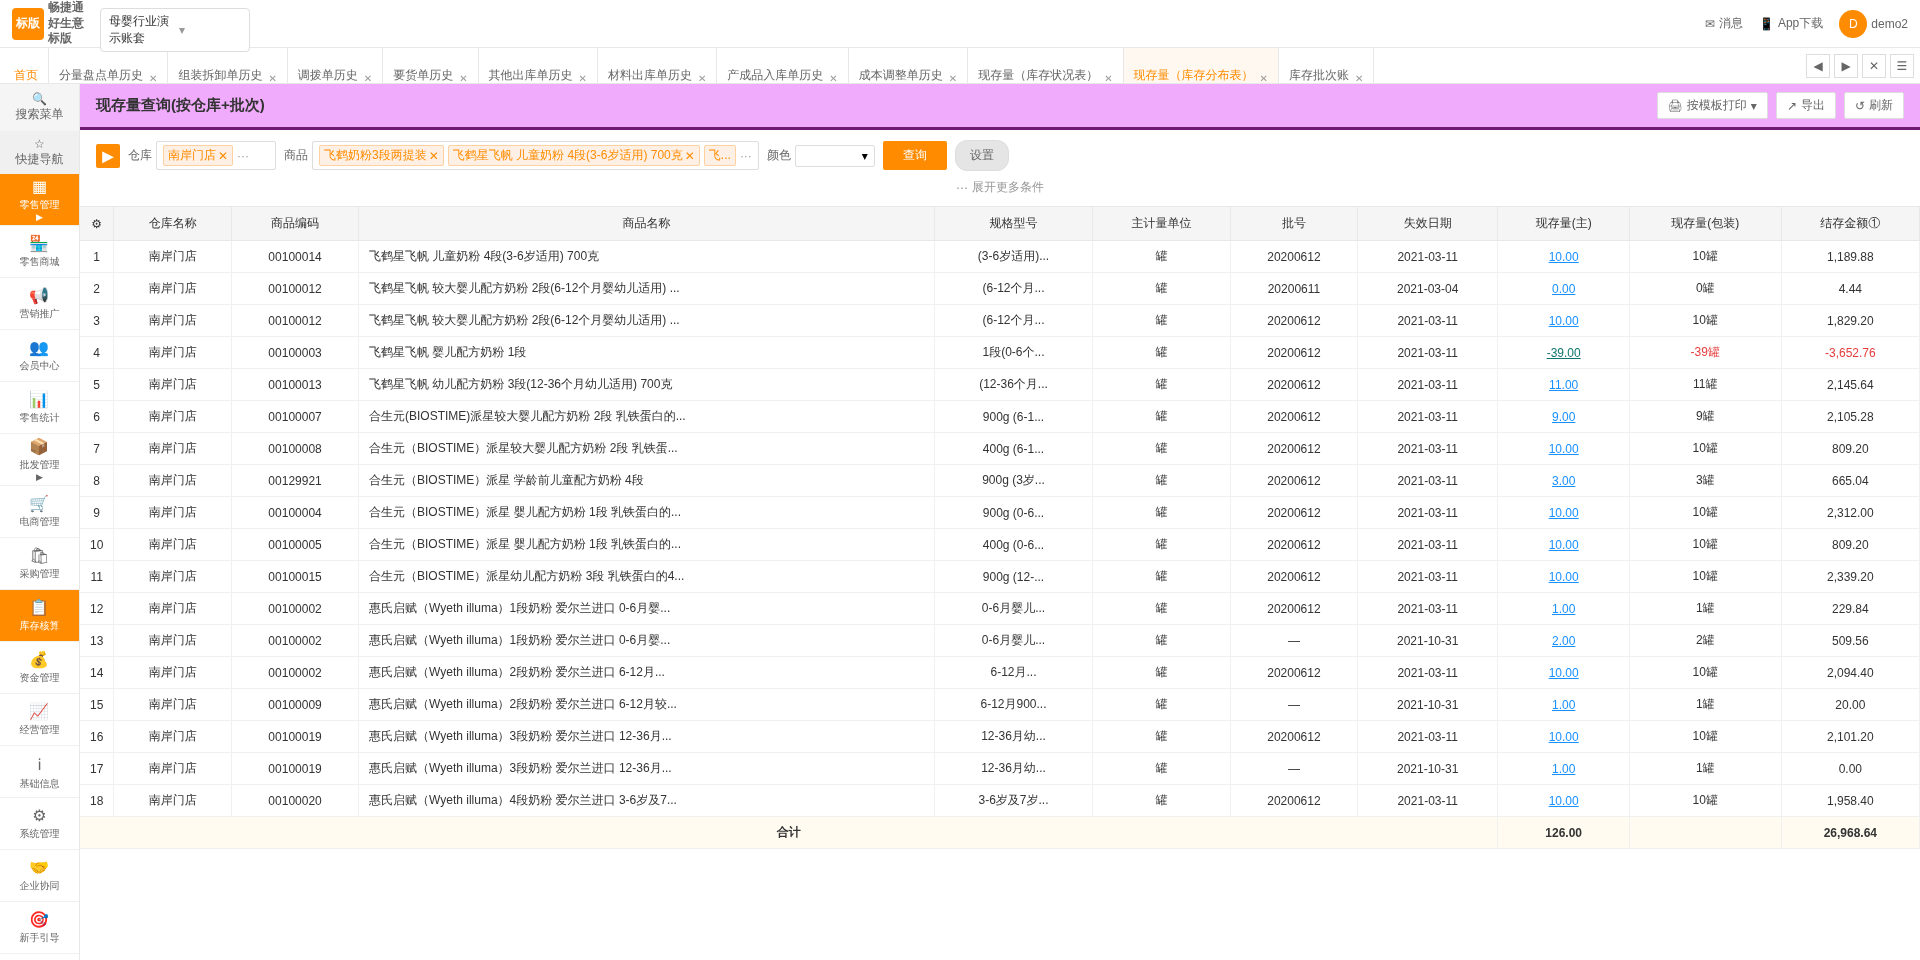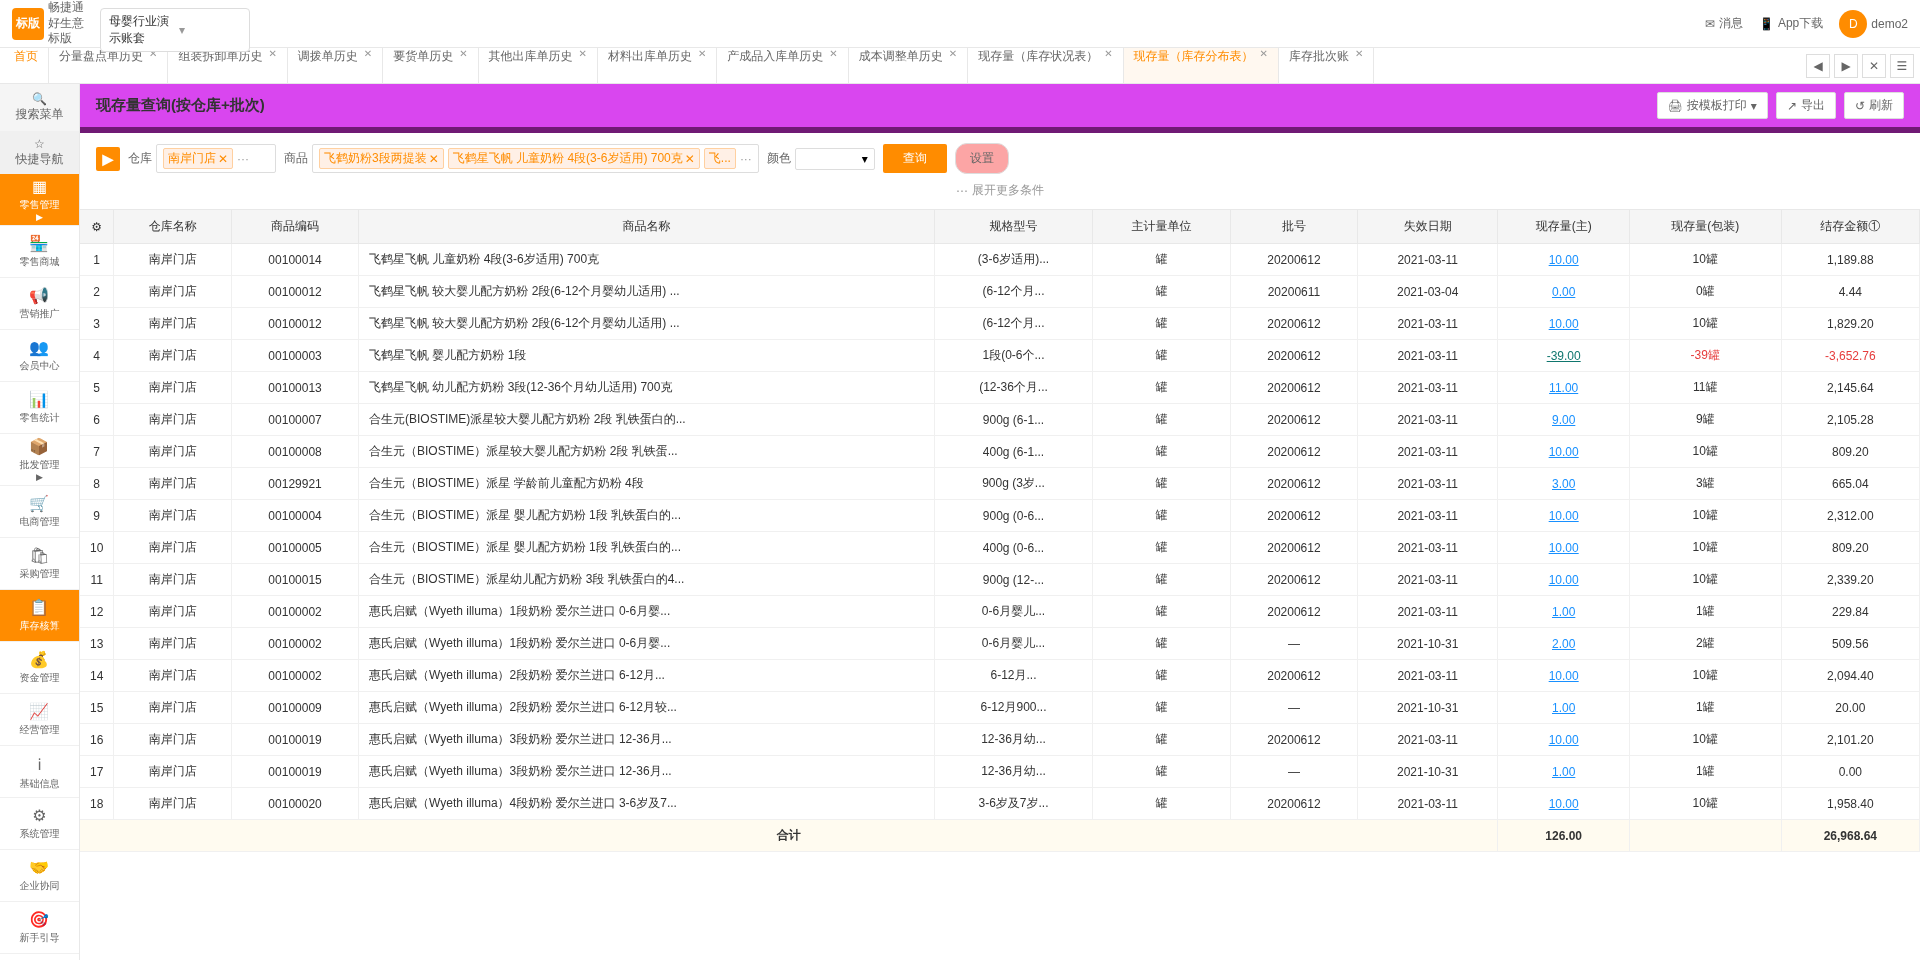--- a/index.html
+++ b/index.html
@@ -33,20 +33,21 @@
       color: white;
       font-size: 10px;
       font-weight: bold;
       flex-shrink: 0;
     }
     .logo-text {
       font-size: 10px;
       color: #666;
       margin-left: 4px;
       line-height: 1.3;
+      font-weight: bold;
     }
     .warehouse-selector {
       display: flex;
       align-items: center;
       border: 1px solid #ddd;
       border-radius: 4px;
       padding: 4px 8px;
       cursor: pointer;
       min-width: 150px;
       background: #fff;
@@ -85,21 +86,21 @@
       background: #fff;
       border-bottom: 1px solid #e8e8e8;
       display: flex;
       align-items: center;
       height: 36px;
       padding: 0 4px;
       overflow: hidden;
     }
     .tab-item {
       display: flex;
-      align-items: flex-start;
+      align-items: flex-end;
       padding: 0 10px;
       height: 36px;
       cursor: pointer;
       color: #666;
       white-space: nowrap;
       border-right: 1px solid #e8e8e8;
       font-size: 12px;
       flex-shrink: 0;
     }
     .tab-item.active {
@@ -193,26 +194,26 @@
     .content {
       flex: 1;
       display: flex;
       flex-direction: column;
       overflow: hidden;
       background: #f5f5f5;
     }
 
     
     .page-header {
-      background: #d946ef;
+      background: #f0abfc;
       padding: 8px 16px;
       display: flex;
       align-items: center;
       justify-content: space-between;
-      border-bottom: 6px solid #701a75;
+      border-bottom: 3px solid #701a75;
     }
     .page-title {
       font-size: 15px;
       font-weight: bold;
       color: #333;
     }
     .page-actions {
       display: flex;
       align-items: center;
       gap: 8px;
@@ -338,21 +339,21 @@
     .btn-query {
       background: #ff8c00;
       color: white;
       border: none;
       padding: 6px 20px;
       cursor: pointer;
       border-radius: 2px;
       font-size: 13px;
     }
     .btn-settings {
-      background: #fca5a5;
+      background: #e5e5e5;
       color: #666;
       border: 1px solid #ddd;
       padding: 6px 14px;
       cursor: pointer;
       border-radius: 12px;
     }
     .filter-expand-more {
       display: flex;
       align-items: center;
       gap: 4px;

